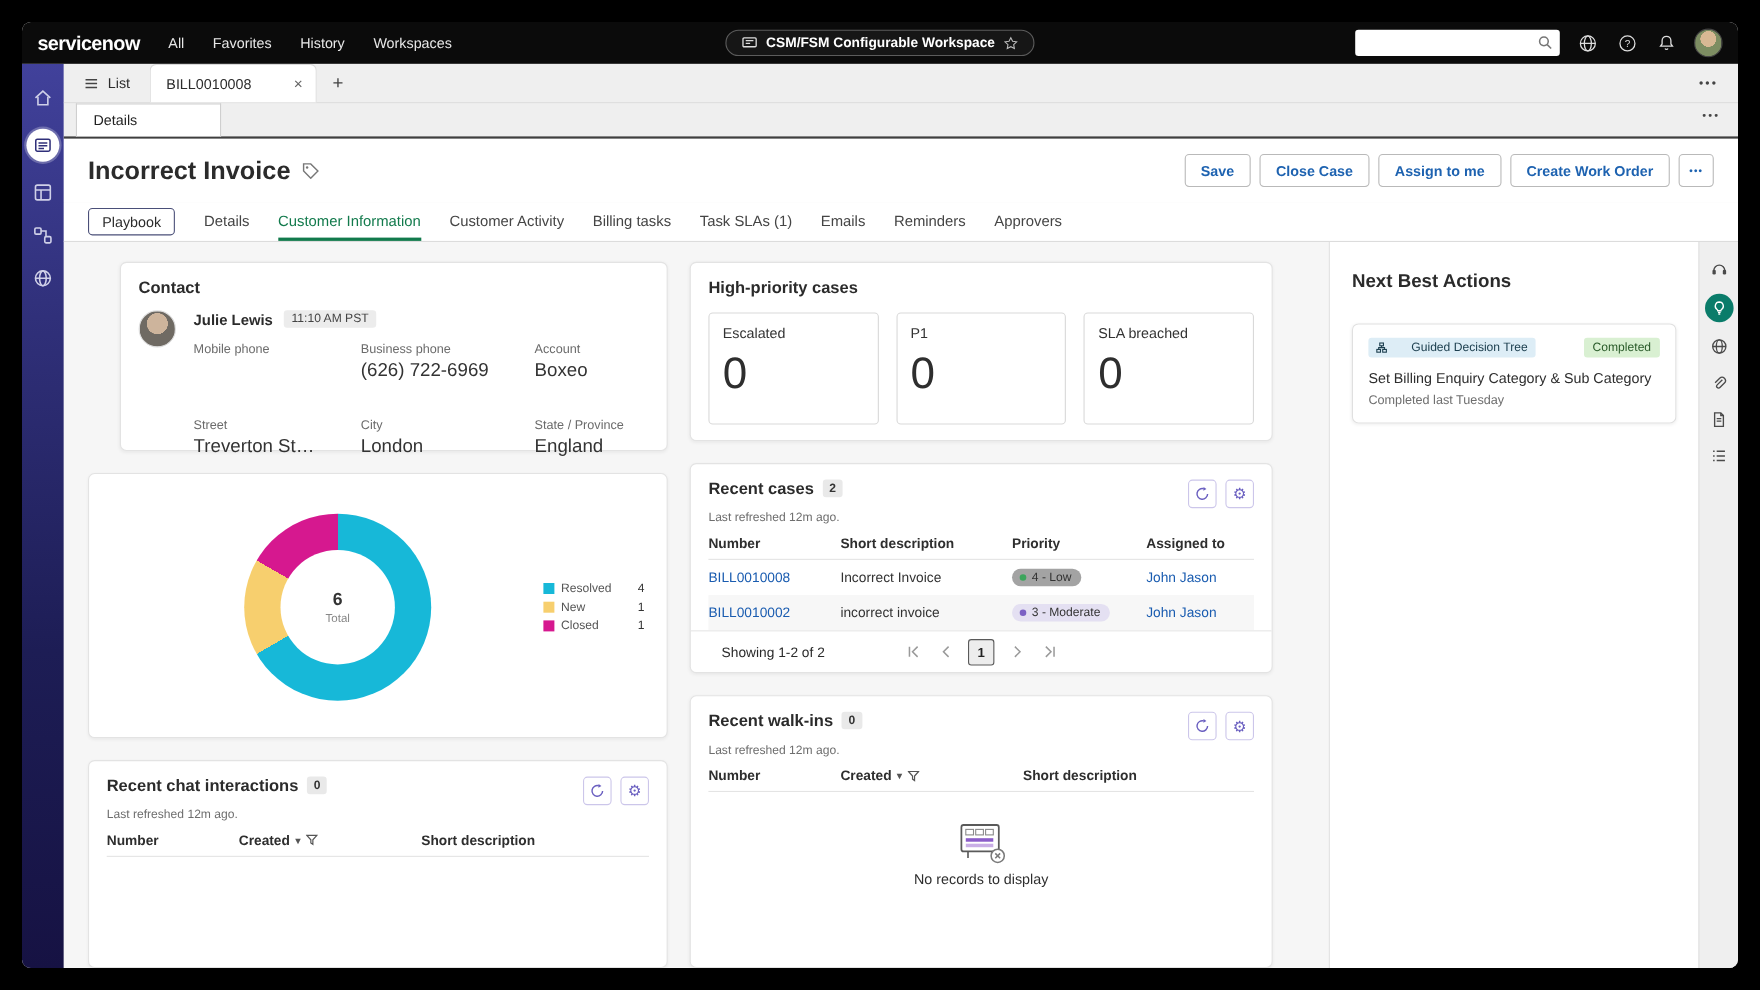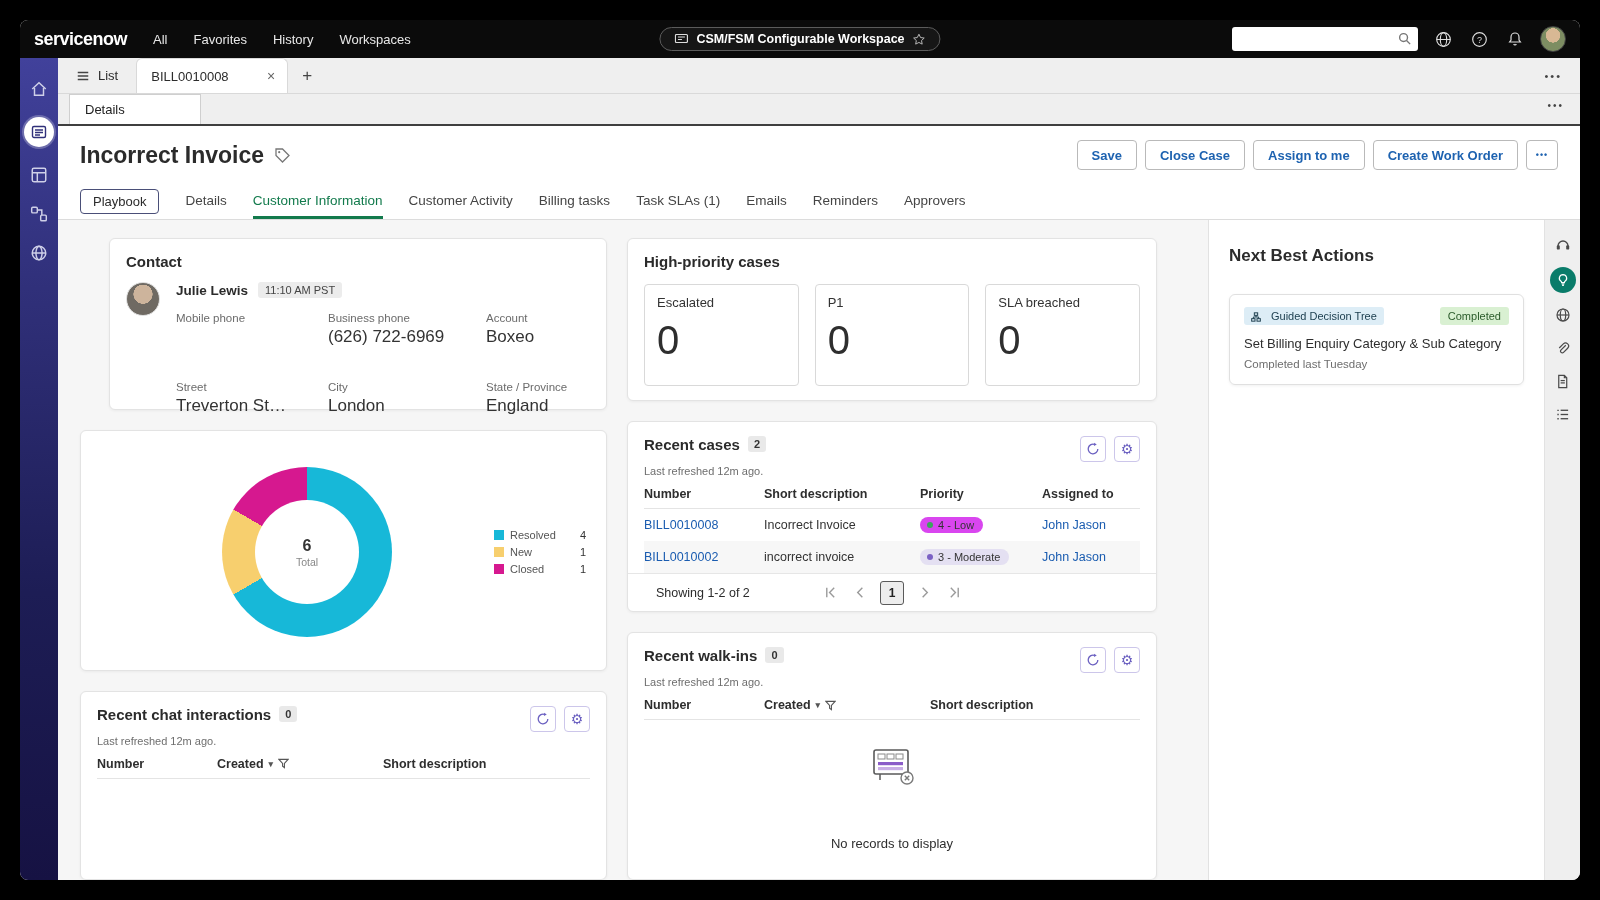--- a/index.html
+++ b/index.html
@@ -101,41 +101,41 @@
   
   .rc-card { height:212px; padding-bottom:0; }
   .rc-grid { display:grid; grid-template-columns:120px 156px 122px 1fr; align-items:center; }
   .tbl-head { margin-top:10px; border-bottom:1px solid #e4e4e4; padding-bottom:7px; }
   .th { font-size:12.5px; font-weight:bold; color:#2e2e2e; display:flex; align-items:center; gap:5px; }
   .tbl-row { height:32px; font-size:12.5px; color:#333; }
   .tbl-row.alt { background:#f7f7f7; }
   .cell-link { color:#1a5cb0; cursor:pointer; }
   .pill { display:inline-flex; align-items:center; gap:5px; border-radius:10px; font-size:11px; color:#333; padding:2px 9px 2px 7px; }
   .pill .dot { width:6px; height:6px; border-radius:50%; }
-  .pill-low { background:#d946ef; } .pill-low .dot { background:#3ca55c; }
+  .pill-low { background:#a3a3a3; } .pill-low .dot { background:#3ca55c; }
   .pill-mod { background:#e4e0f2; } .pill-mod .dot { background:#7b61c4; }
   .tbl-foot { margin-top:auto; border-top:1px solid #e6e6e6; height:38px; display:flex; align-items:center; position:relative; margin-left:-16px; margin-right:-16px; padding:0 16px; }
   .showing { font-size:12.5px; color:#2b2b2b; margin-left:12px; }
   .pager { position:absolute; left:50%; transform:translateX(-50%); display:flex; align-items:center; gap:10px; }
   .pg-btn { width:20px; height:20px; border:none; background:none; color:#9a9a9a; display:flex; align-items:center; justify-content:center; cursor:pointer; }
   .pg-page { width:24px; height:24px; background:#ededed; border:1px solid #5a5a5a; border-radius:3px; display:flex; align-items:center; justify-content:center; font-size:12px; font-weight:bold; color:#222; cursor:pointer; }
 
   .wi-card { height:320px; padding-bottom:0; }
   .wi-grid { display:grid; grid-template-columns:120px 166px 1fr; align-items:center; }
   .empty-zone { display:flex; flex-direction:column; align-items:center; margin-top:26px; }
-  .empty-text { font-size:13px; color:#2e2e2e; margin-top:44px; }
+  .empty-text { font-size:13px; color:#2e2e2e; }
 
   .chat-card { height:230px; padding-bottom:0; }
 
   
   .panel { flex:0 0 336px; background:#fff; border-left:1px solid #e2e2e2; padding:26px 20px; }
   .panel-title { font-size:17px; font-weight:bold; color:#2b2b2b; }
   .nba-card { margin-top:28px; border:1px solid #e0e0e0; border-radius:6px; box-shadow:0 1px 3px rgba(0,0,0,.06); padding:12px 14px 14px; cursor:pointer; }
   .nba-top { display:flex; align-items:center; }
-  .gdt-badge { display:inline-flex; align-items:flex-end; gap:10px; background:#ddedf6; border-radius:3px; font-size:11px; color:#1e4050; padding:3px 7px; }
+  .gdt-badge { display:inline-flex; align-items:center; gap:22px; background:#ddedf6; border-radius:3px; font-size:11px; color:#1e4050; padding:3px 7px; }
   .status-badge { margin-left:auto; background:#d9f0d2; border-radius:3px; font-size:11px; color:#2a5b2a; padding:3px 8px; }
   .nba-text { font-size:13px; color:#2e2e2e; margin-top:11px; }
   .nba-sub { font-size:11.5px; color:#6e6e6e; margin-top:7px; }
 
   
   .icon-strip { flex:0 0 36px; background:#efefef; border-left:1px solid #e2e2e2; display:flex; flex-direction:column; align-items:center; padding-top:14px; gap:11px; }
   .strip-icon { width:22px; height:22px; display:flex; align-items:center; justify-content:center; color:#4a4a4a; cursor:pointer; }
   .strip-active { width:26px; height:26px; border-radius:50%; background:#0a7c6a; color:#fff; }
 </style>
 </head>

